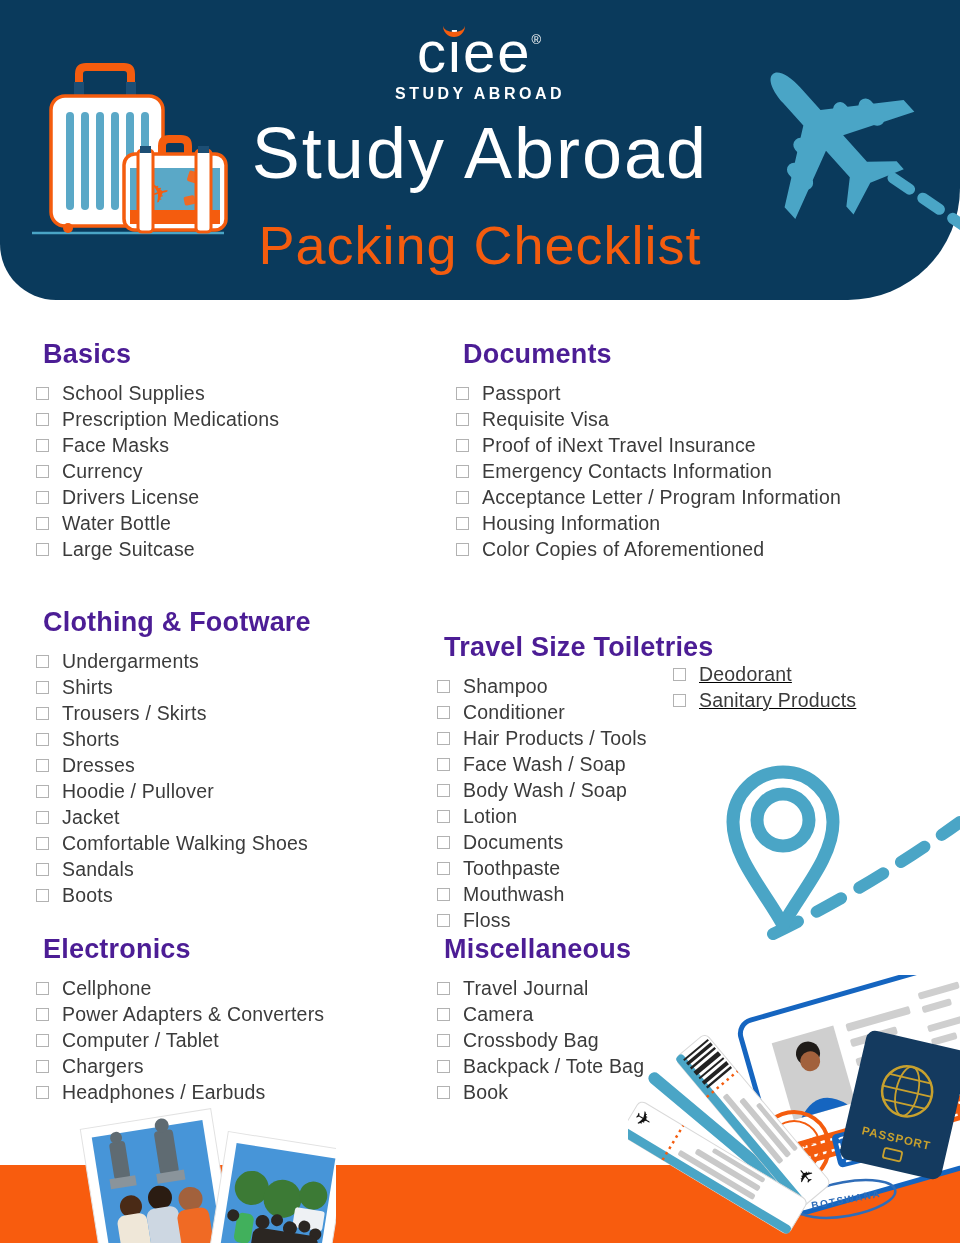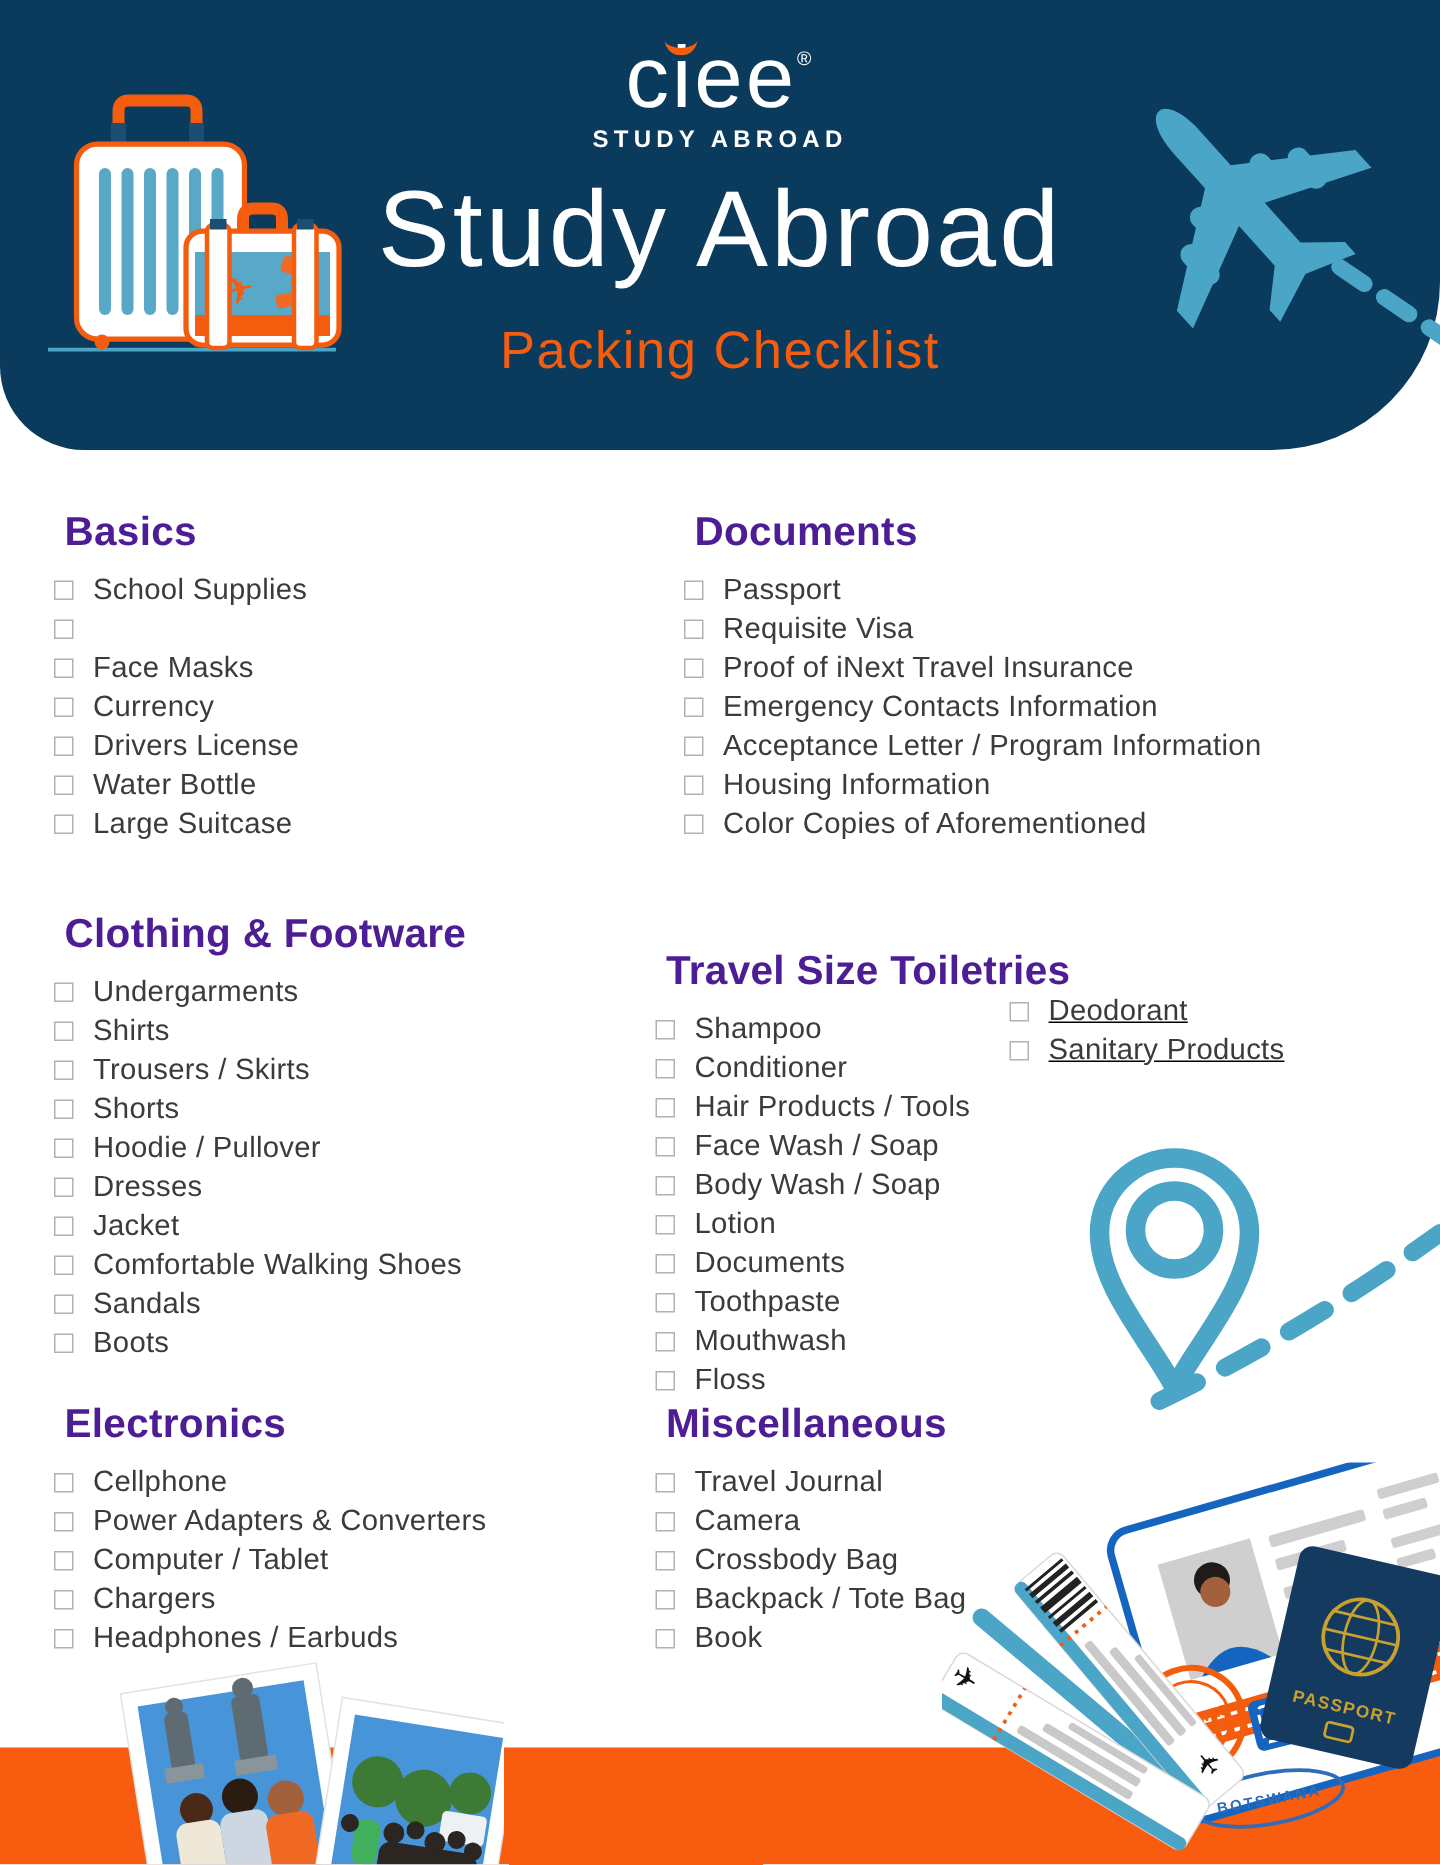--- a/index.html
+++ b/index.html
@@ -16,21 +16,21 @@
   .logo{position:absolute;left:0;top:24px;width:100%;text-align:center;color:#fff;}
   .logo-line{position:relative;display:inline-block;font-size:58px;font-weight:300;
     letter-spacing:2px;line-height:0.95;}
   .logo-line sup{font-size:13px;vertical-align:28px;}
   .smile{position:absolute;left:26px;top:-4px;width:22px;height:12px;
     border-bottom:5px solid #f45c0e;border-radius:0 0 12px 12px;}
   .logo-tag{margin-top:6px;font-size:16px;font-weight:700;letter-spacing:3.5px;color:#fff;}
   .hero-title{position:absolute;left:0;top:112px;width:100%;text-align:center;
     color:#ffffff;font-size:72px;font-weight:300;letter-spacing:2px;}
   .hero-sub{position:absolute;left:0;top:214px;width:100%;text-align:center;
-    color:#f45c0e;font-size:35px;font-weight:400;letter-spacing:1px;}
+    color:#f45c0e;font-size:54px;font-weight:400;letter-spacing:1px;}
   .plane-wrap{position:absolute;left:742px;top:50px;width:178px;height:178px;
     transform:rotate(-42deg);}
   .header-trail{position:absolute;left:0;top:0;width:960px;height:300px;pointer-events:none;}
   .luggage-wrap{position:absolute;left:26px;top:52px;width:204px;height:188px;}
   
   .section{position:absolute;}
   .sec-basics{left:36px;top:337px;width:390px;}
   .sec-documents{left:437px;top:337px;width:523px;margin-left:19px;}
   .sec-clothing{left:36px;top:605px;width:390px;}
   .sec-toiletries{left:437px;top:605px;width:523px;position:absolute;margin-top:25px;}
@@ -122,20 +122,21 @@
 
   <div class="section sec-basics">
     <h2 class="sec-title">Basics</h2>
     <div>
         <div class="item">
           <span class="cb"></span>
           <span class="lbl">School Supplies</span>
         </div>
         <div class="item">
           <span class="cb"></span>
+          <span class="lbl">Prescription Medications</span>
         </div>
         <div class="item">
           <span class="cb"></span>
           <span class="lbl">Face Masks</span>
         </div>
         <div class="item">
           <span class="cb"></span>
           <span class="lbl">Currency</span>
         </div>
         <div class="item">
@@ -201,25 +202,25 @@
         <div class="item">
           <span class="cb"></span>
           <span class="lbl">Trousers / Skirts</span>
         </div>
         <div class="item">
           <span class="cb"></span>
           <span class="lbl">Shorts</span>
         </div>
         <div class="item">
           <span class="cb"></span>
+          <span class="lbl">Dresses</span>
+        </div>
+        <div class="item">
+          <span class="cb"></span>
           <span class="lbl">Hoodie / Pullover</span>
-        </div>
-        <div class="item">
-          <span class="cb"></span>
-          <span class="lbl">Dresses</span>
         </div>
         <div class="item">
           <span class="cb"></span>
           <span class="lbl">Jacket</span>
         </div>
         <div class="item">
           <span class="cb"></span>
           <span class="lbl">Comfortable Walking Shoes</span>
         </div>
         <div class="item">

